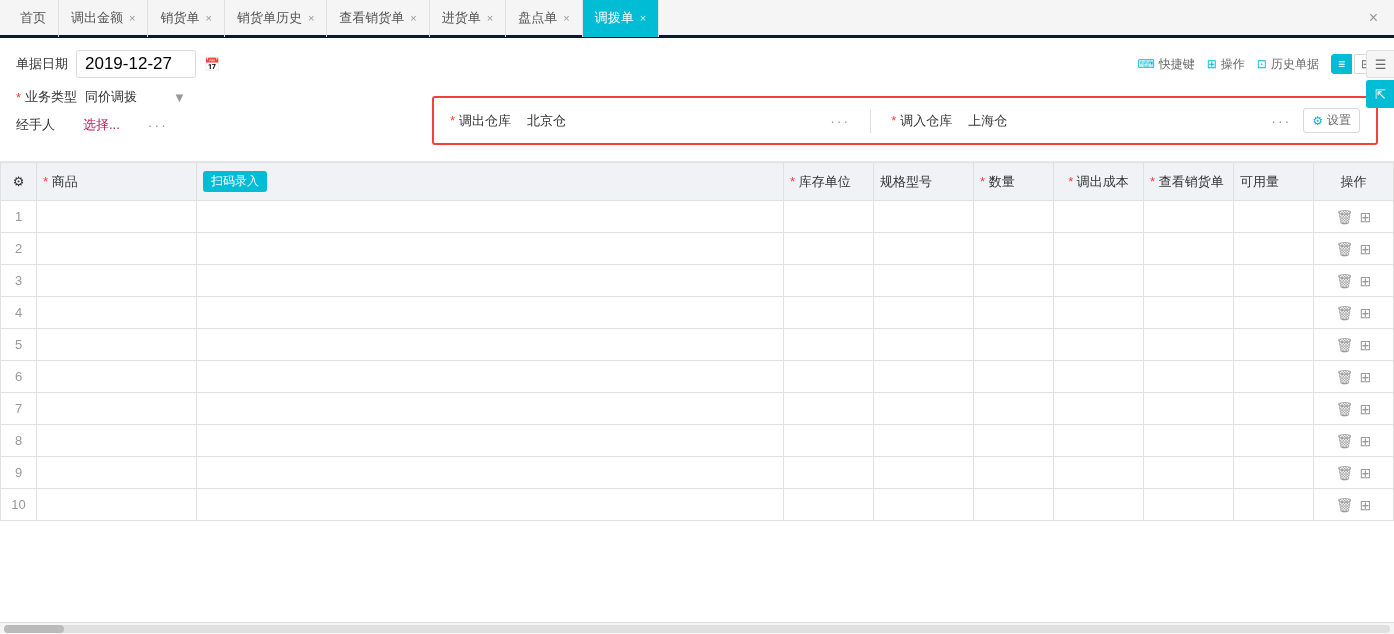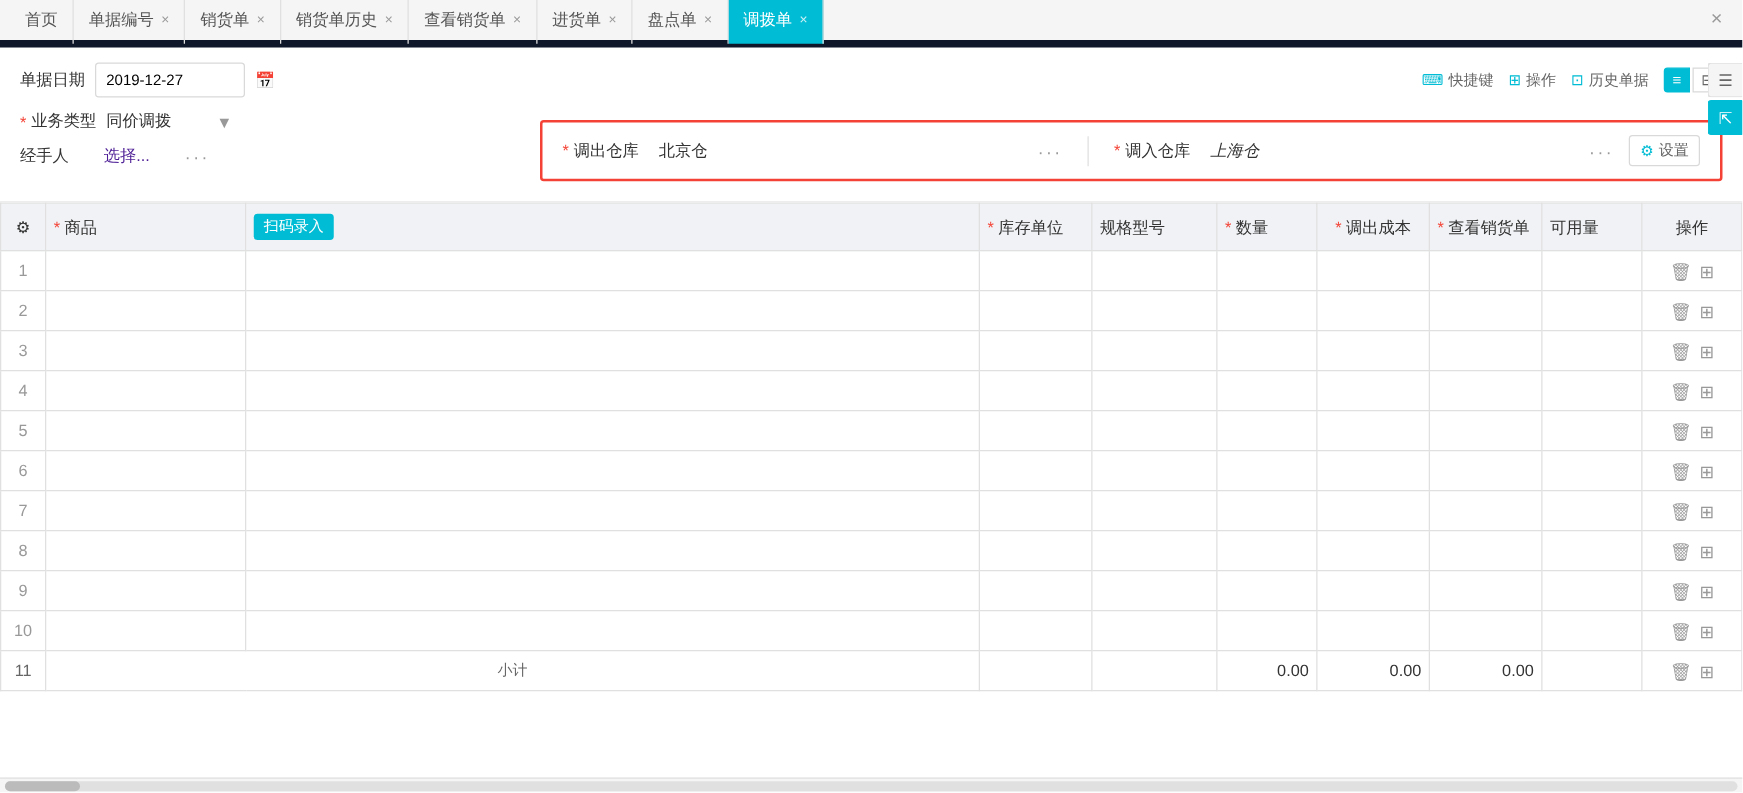--- a/index.html
+++ b/index.html
@@ -2,21 +2,21 @@
 <html><head>
   <meta charset="utf-8">
   <style>
     * { box-sizing: border-box; margin: 0; padding: 0; }
     body { font-family: "Microsoft YaHei", "PingFang SC", sans-serif; font-size: 13px; background: #fff; color: #333; }
 
     
     .tab-bar {
       display: flex;
       align-items: center;
-      border-bottom: 6px solid #0f172a;
+      border-bottom: 3px solid #0f172a;
       background: #f5f5f5;
       padding: 0 8px;
       height: 38px;
     }
     .tab-item {
       display: flex;
       align-items: center;
       padding: 0 12px;
       height: 38px;
       cursor: pointer;
@@ -95,21 +95,21 @@
     .required { color: #f44336; }
     .form-input-group {
       display: flex;
       align-items: center;
       gap: 8px;
     }
     .field-input {
       border: 1px solid #d9d9d9;
       border-radius: 3px;
       padding: 4px 8px;
-      font-size: 12px;
+      font-size: 17px;
       outline: none;
       height: 28px;
     }
     .date-input { width: 120px; }
     .doc-no-input { width: 160px; }
 
     
     .warehouse-section {
       border: 2px solid #f44336;
       border-radius: 3px;
@@ -161,21 +161,21 @@
       display: flex;
       align-items: center;
       gap: 8px;
       min-width: 280px;
     }
     .dropdown-arrow {
       color: #999;
       cursor: pointer;
     }
     .handler-placeholder {
-      color: #4c1d95;
+      color: #be185d;
     }
 
     
     .table-container {
       flex: 1;
       overflow: auto;
     }
     table {
       width: 100%;
       border-collapse: collapse;
@@ -305,21 +305,21 @@
     }
   </style>
 </head>
 <body>
 
 <div class="tab-bar">
   <div class="tab-item">
     <span>首页</span>
   </div>
   <div class="tab-item">
-    <span>单据编号</span>
+    <span>调出金额</span>
     <span class="close-icon">×</span>
   </div>
   <div class="tab-item">
     <span>销货单</span>
     <span class="close-icon">×</span>
   </div>
   <div class="tab-item">
     <span>销货单历史</span>
     <span class="close-icon">×</span>
   </div>
@@ -403,21 +403,21 @@
             </span>
             <span style="color:#333;cursor:pointer;margin-left:8px;">北京仓</span>
             <span class="more-btn" style="margin-left:auto;">···</span>
           </div>
           <div class="warehouse-divider"></div>
           <div class="warehouse-item">
             <span class="form-label">
               <span class="required">*</span>
               <span>调入仓库</span>
             </span>
-            <span style="color:#333;cursor:pointer;margin-left:8px;font-style:italic;">上海仓</span>
+            <span style="color:#333;cursor:pointer;margin-left:8px;">上海仓</span>
             <span class="more-btn" style="margin-left:auto;">···</span>
           </div>
           <div class="settings-btn">
             <span class="gear-icon">⚙</span>
             <span>设置</span>
           </div>
         </div>
       </div>
     </div>
   </div>
@@ -620,36 +620,20 @@
         <td></td>
         <td></td>
         <td></td>
         <td>
           <div class="op-icons">
             <span class="op-icon" title="删除">🗑</span>
             <span class="op-icon" title="复制">⊞</span>
           </div>
         </td>
       </tr>
-          <tr>
-        <td class="row-num subtotal-label">11</td>
-        <td class="subtotal-label" colspan="2" style="text-align:center;color:#666;font-size:12px;">小计</td>
-        <td></td>
-        <td></td>
-        <td class="subtotal-value" style="text-align:right;">0.00</td>
-        <td class="subtotal-value" style="text-align:right;">0.00</td>
-        <td class="subtotal-value" style="text-align:right;">0.00</td>
-        <td></td>
-        <td>
-          <div class="op-icons">
-            <span class="op-icon" title="删除">🗑</span>
-            <span class="op-icon" title="复制">⊞</span>
-          </div>
-        </td>
-      </tr>
         </tbody>
     </table>
   </div>
 
   <div class="scroll-area">
     <div class="scrollbar-track">
       <div class="scrollbar-thumb"></div>
     </div>
   </div>
 </div>

